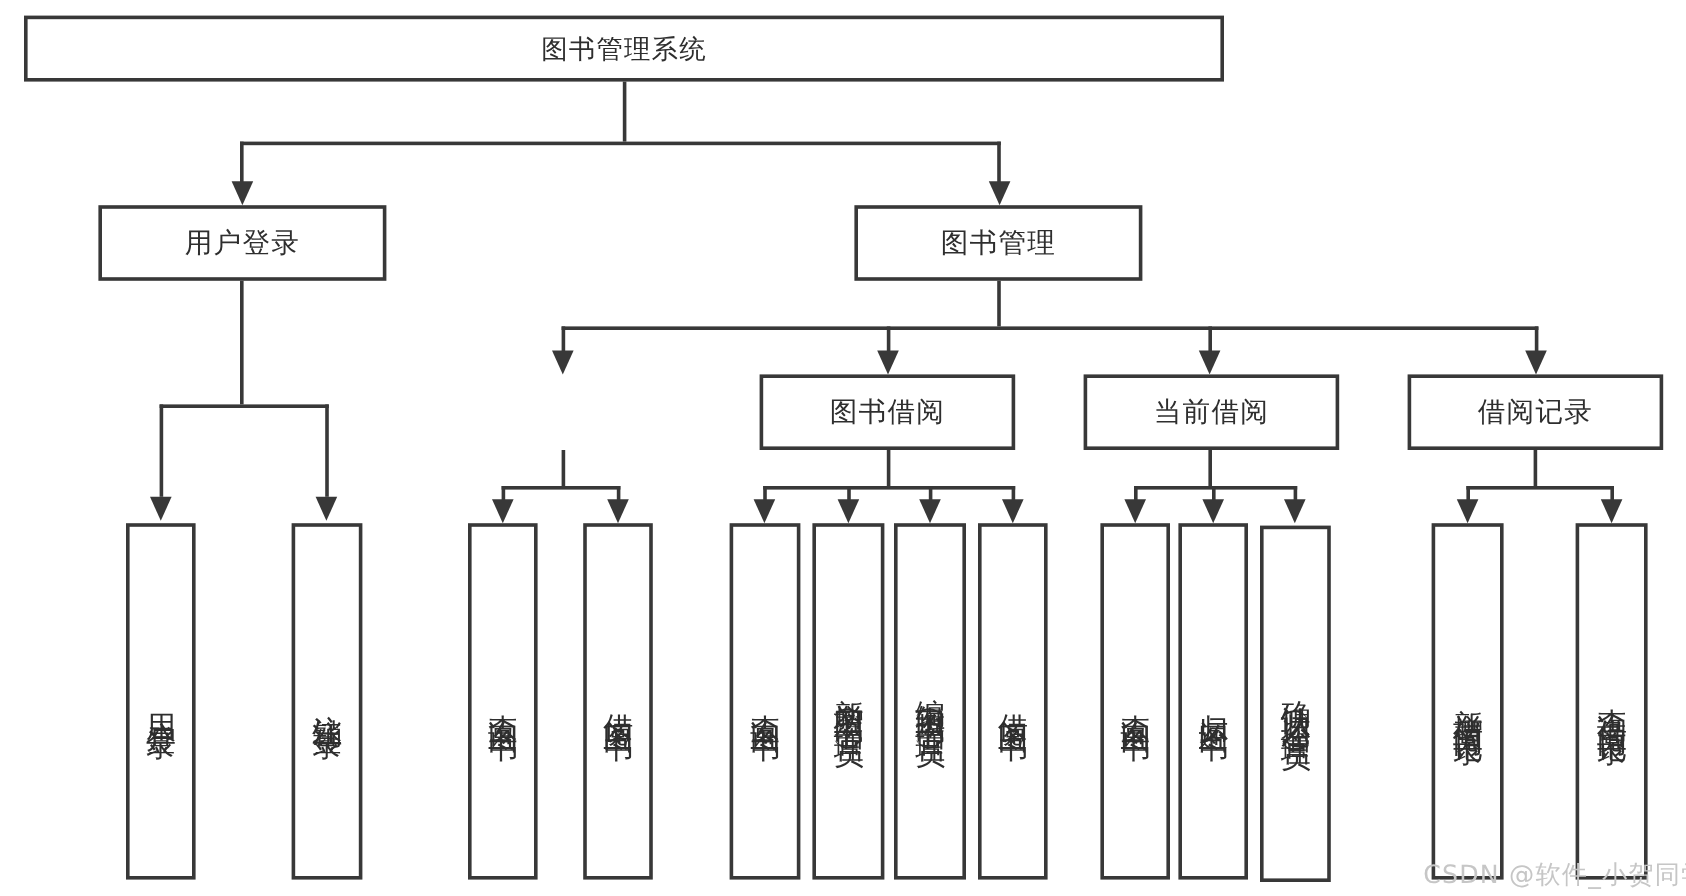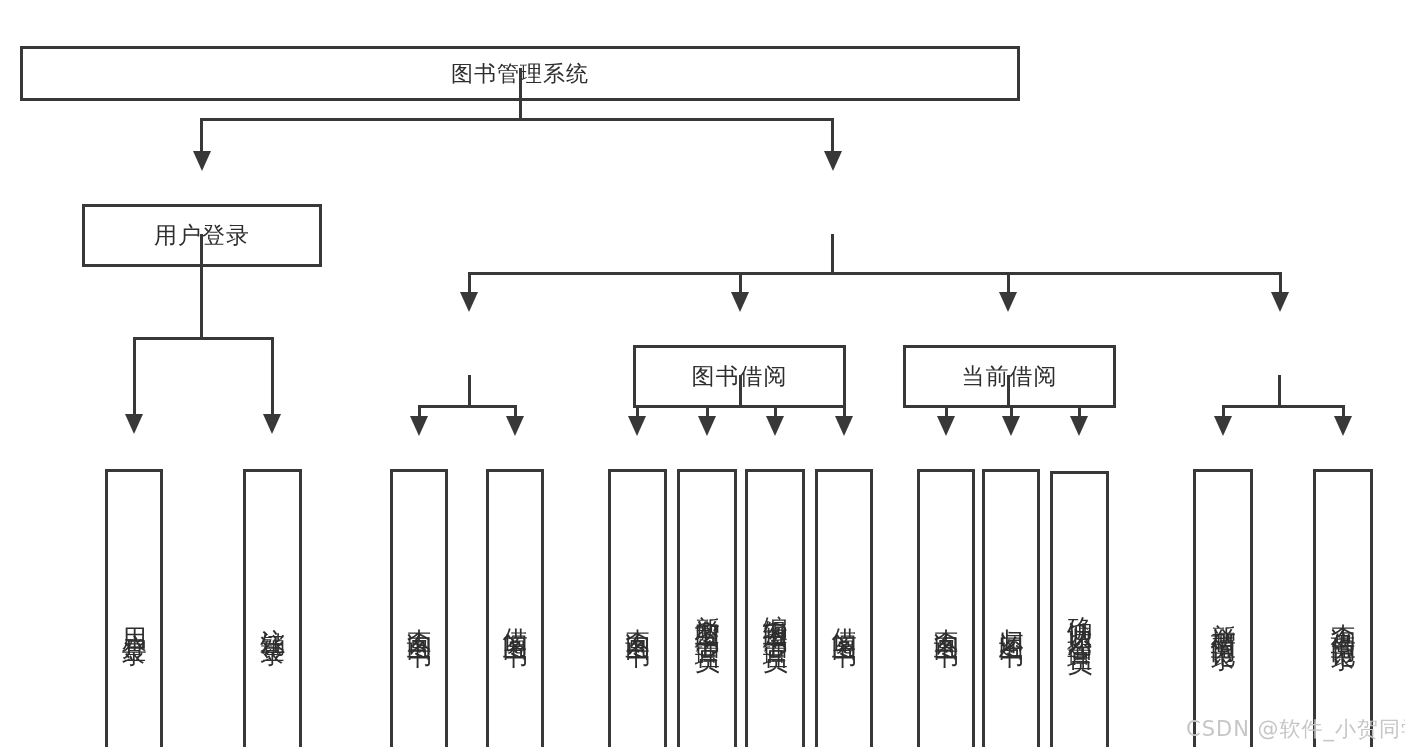--- a/index.html
+++ b/index.html
@@ -20,21 +20,20 @@
   .box {
     position: absolute;
     box-sizing: border-box;
     background: var(--color-background);
     border: 3px solid var(--color-line);
     color: var(--color-text);
     display: flex;
     align-items: center;
     justify-content: center;
     text-align: center;
-    margin-top: 33px;
   }
   .hbox { font-size: 23px; letter-spacing: 1px; }
   .root-box { font-size: 22px; }
   .vbox {
     writing-mode: vertical-rl;
     text-orientation: mixed;
     font-size: 25px;
     letter-spacing: 5px;
     line-height: 1.1;
   }
@@ -67,20 +66,21 @@
   <div class="box hbox root-box" style="left:20px; top:13px; width:1000px; height:55px;">图书管理系统</div>
 
   <div class="line" style="left:519px; top:68px; width:3px; height:50px;"></div>
   <div class="line" style="left:200px; top:118px; width:634px; height:3px;"></div>
   <div class="line" style="left:200px; top:118px; width:3px; height:35px;"></div>
   <div class="arrow" style="left:193px; top:151px;"></div>
   <div class="line" style="left:831px; top:118px; width:3px; height:35px;"></div>
   <div class="arrow" style="left:824px; top:151px;"></div>
 
   <div class="box hbox" style="left:82px; top:171px; width:240px; height:63px;">用户登录</div>
+  <div class="box hbox" style="left:712px; top:171px; width:240px; height:63px;">图书管理</div>
 
   <div class="line" style="left:200px; top:234px; width:3px; height:103px;"></div>
   <div class="line" style="left:133px; top:337px; width:141px; height:3px;"></div>
   <div class="line" style="left:133px; top:337px; width:3px; height:77px;"></div>
   <div class="arrow" style="left:125px; top:414px;"></div>
   <div class="line" style="left:271px; top:337px; width:3px; height:77px;"></div>
   <div class="arrow" style="left:263px; top:414px;"></div>
 
   <div class="box vbox" style="left:105px; top:436px; width:58px; height:297px;">用户登录</div>
   <div class="box vbox" style="left:243px; top:436px; width:59px; height:297px;">注销登录</div>
@@ -91,20 +91,21 @@
   <div class="arrow" style="left:460px; top:292px;"></div>
   <div class="line" style="left:739px; top:272px; width:3px; height:22px;"></div>
   <div class="arrow" style="left:731px; top:292px;"></div>
   <div class="line" style="left:1007px; top:272px; width:3px; height:22px;"></div>
   <div class="arrow" style="left:999px; top:292px;"></div>
   <div class="line" style="left:1279px; top:272px; width:3px; height:22px;"></div>
   <div class="arrow" style="left:1271px; top:292px;"></div>
 
   <div class="box hbox" style="left:903px; top:312px; width:213px; height:63px;">当前借阅</div>
   <div class="box hbox" style="left:633px; top:312px; width:213px; height:63px;">图书借阅</div>
+  <div class="box hbox" style="left:1173px; top:312px; width:213px; height:63px;">借阅记录</div>
 
   <div class="line" style="left:468px; top:375px; width:3px; height:30px;"></div>
   <div class="line" style="left:418px; top:405px; width:99px; height:3px;"></div>
   <div class="line" style="left:418px; top:405px; width:3px; height:12px;"></div>
   <div class="arrow" style="left:410px; top:416px;"></div>
   <div class="line" style="left:514px; top:405px; width:3px; height:12px;"></div>
   <div class="arrow" style="left:506px; top:416px;"></div>
 
   <div class="box vbox" style="left:390px; top:436px; width:58px; height:297px;">查询图书</div>
   <div class="box vbox" style="left:486px; top:436px; width:58px; height:297px;">借阅图书</div>

